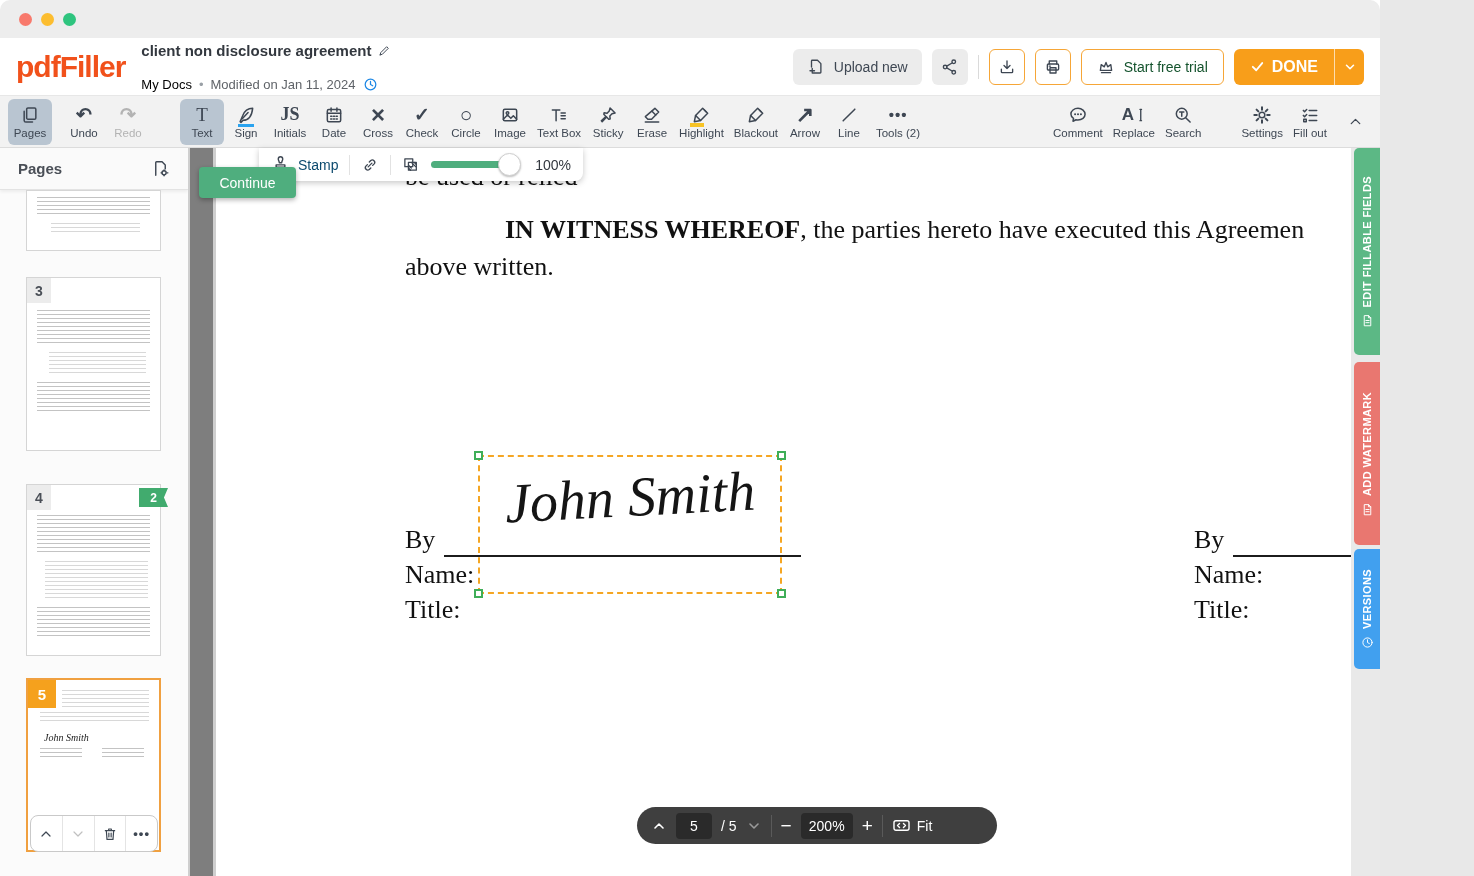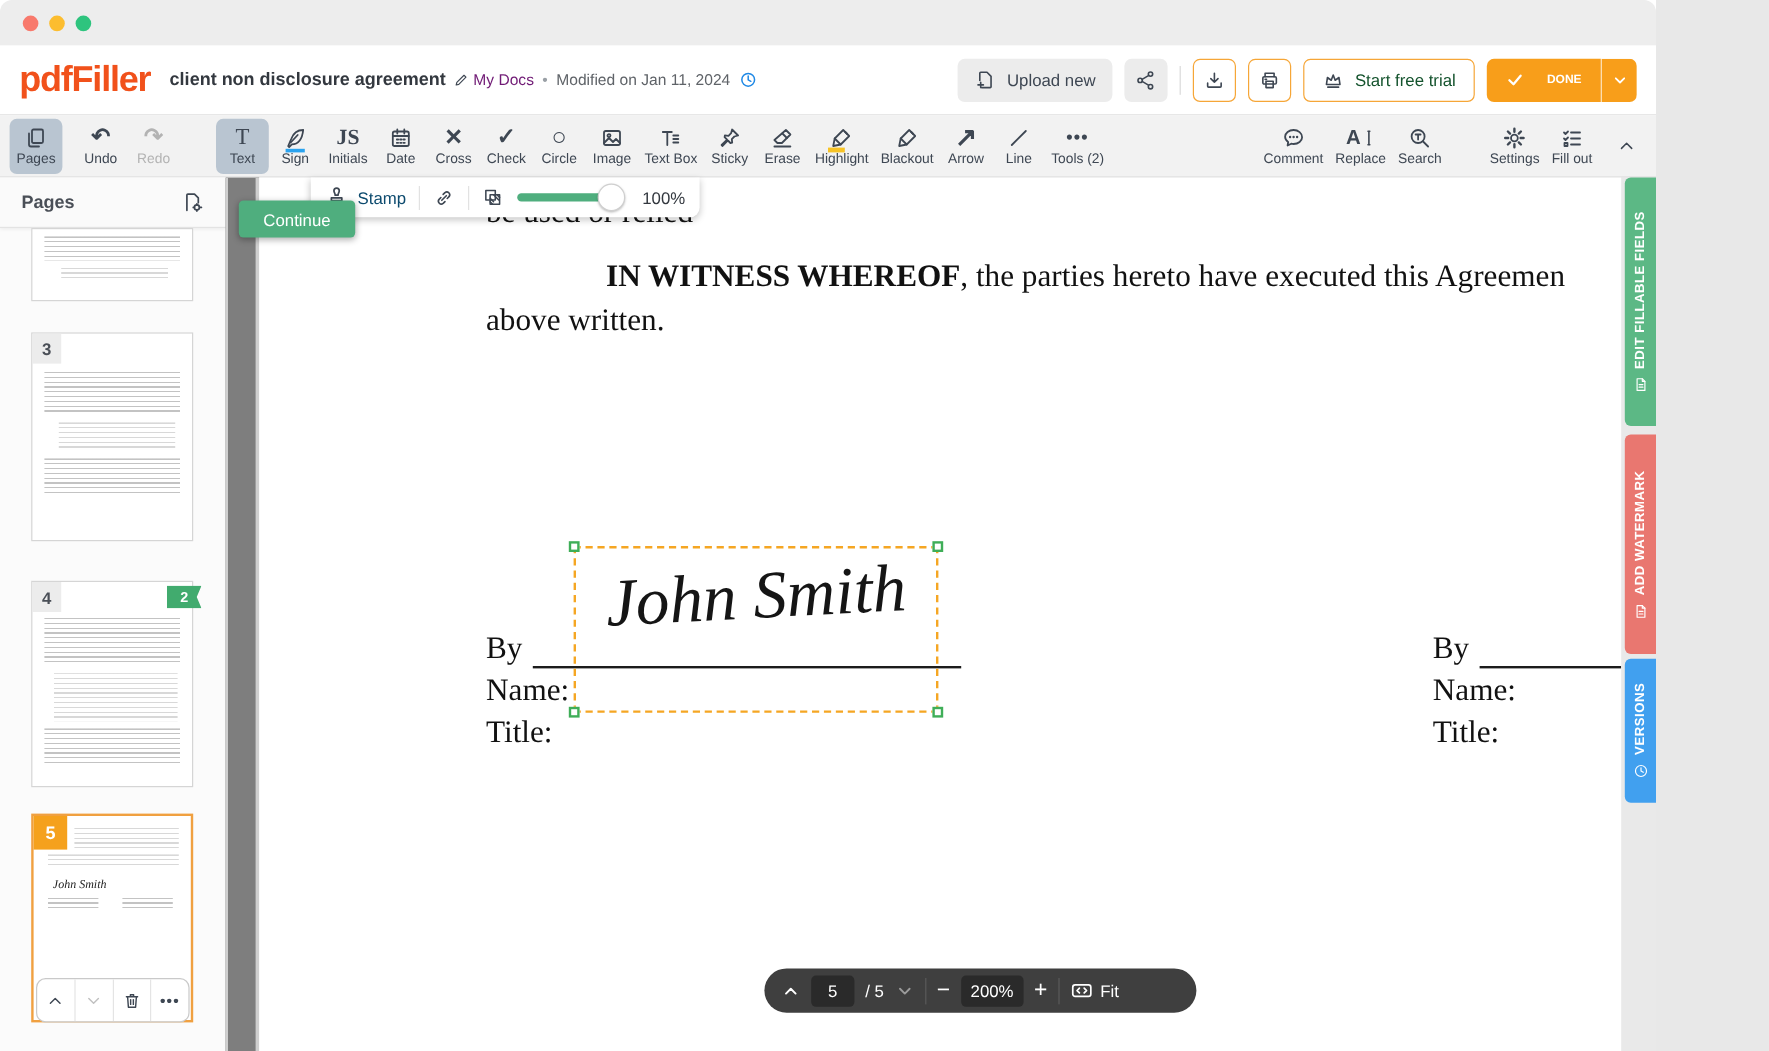--- a/index.html
+++ b/index.html
@@ -10,40 +10,40 @@
   
   .titlebar { position:absolute; left:0; top:0; width:100%; height:38px; background:#ededed;
               border-radius:10px 10px 0 0; display:flex; align-items:center; padding-left:19px; gap:9px; }
   .tl-dot { width:13px; height:13px; border-radius:50%; }
   .tl-red{background:#f8796c;} .tl-yellow{background:#fcbd2f;} .tl-green{background:#2ec47e;}
 
   
   .header { position:absolute; left:0; top:38px; width:100%; height:58px; background:#fff;
             border-bottom:1px solid #e7e7e7; display:flex; align-items:center; padding:0 16px; }
   .logo { font-size:30px; font-weight:800; color:#f1511b; letter-spacing:-1px; }
-  .title-block { margin-left:16px; display:flex; flex-direction:row; gap:3px; }
+  .title-block { margin-left:16px; display:flex; flex-direction:column; gap:18px; }
   .doc-title-row { display:flex; align-items:center; gap:7px; }
   .doc-title { font-size:15px; font-weight:bold; color:#33383f; }
   .crumb-row { display:flex; align-items:center; gap:7px; font-size:13px; }
-  .crumb-link { color:#701a75; cursor:pointer; }
+  .crumb-link { color:#000000; cursor:pointer; }
   .crumb-dot { color:#9aa0a6; }
   .crumb-mod { color:#5f6368; }
   .actions { margin-left:auto; display:flex; align-items:center; gap:10px; }
   .btn-gray { background:#ececec; border-radius:6px; height:36px; padding:0 14px;
               display:flex; align-items:center; gap:9px; font-size:14px; color:#3e4753; cursor:pointer; }
   .btn-gray-sq { background:#ececec; border-radius:6px; width:36px; height:36px;
                  display:flex; align-items:center; justify-content:center; cursor:pointer; }
   .hdr-divider { width:1px; height:24px; background:#dadada; }
   .btn-outline-sq { border:1.5px solid #f6a637; border-radius:6px; width:36px; height:36px;
                     display:flex; align-items:center; justify-content:center; color:#3e4753; cursor:pointer; background:#fff; }
   .btn-trial { border:1.5px solid #f6a637; border-radius:6px; height:36px; padding:0 15px;
                display:flex; align-items:center; gap:9px; font-size:14px; color:#14532d; background:#fff; cursor:pointer; }
   .done-group { display:flex; }
-  .done-main { background:#f89e1a; color:#fff; font-weight:bold; font-size:10px; height:36px;
-               padding:0 16px; display:flex; align-items:center; gap:19px; border-radius:6px 0 0 6px; cursor:pointer; }
+  .done-main { background:#f89e1a; color:#fff; font-weight:bold; font-size:16px; height:36px;
+               padding:0 16px; display:flex; align-items:center; gap:7px; border-radius:6px 0 0 6px; cursor:pointer; }
   .done-chev { background:#f89e1a; width:30px; height:36px; border-radius:0 6px 6px 0;
                border-left:1px solid rgba(255,255,255,.65); display:flex; align-items:center; justify-content:center; cursor:pointer; }
 
   
   .toolbar { position:absolute; left:0; top:96px; width:100%; height:52px; background:#f2f2f2;
              border-bottom:1px solid #dcdcdc; display:flex; align-items:center; padding:0 8px; }
   .tbtn { display:flex; flex-direction:column; align-items:center; justify-content:center; gap:2px;
           min-width:44px; height:46px; padding:2px 5px; border-radius:6px; color:#3e4753;
           font-size:11.5px; cursor:pointer; white-space:nowrap; }
   .tbtn .ic { height:21px; display:flex; align-items:center; justify-content:center; position:relative; }

